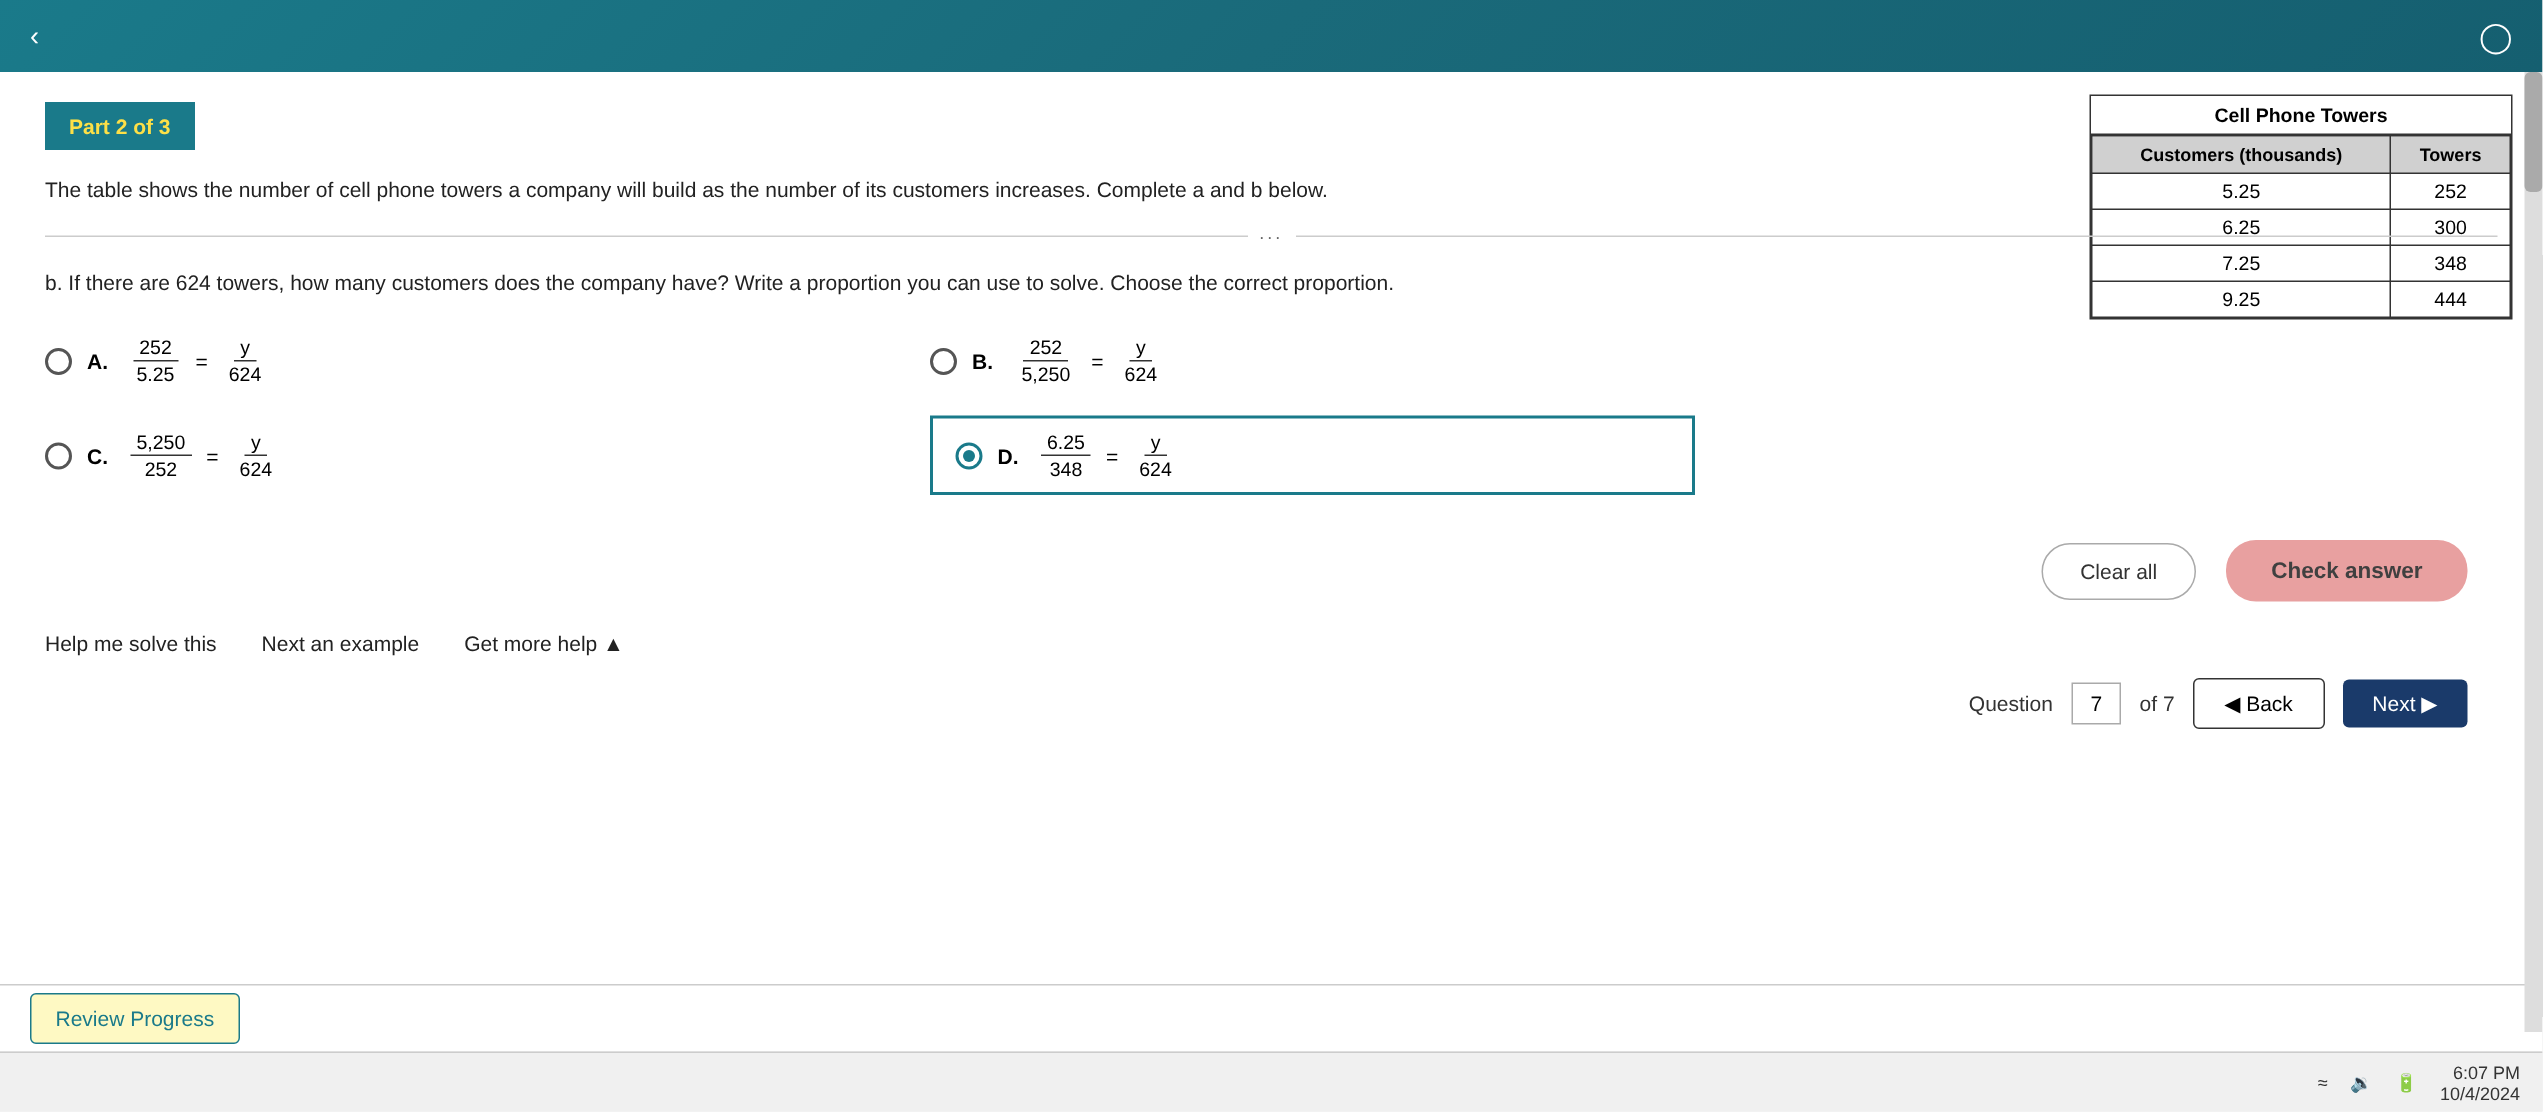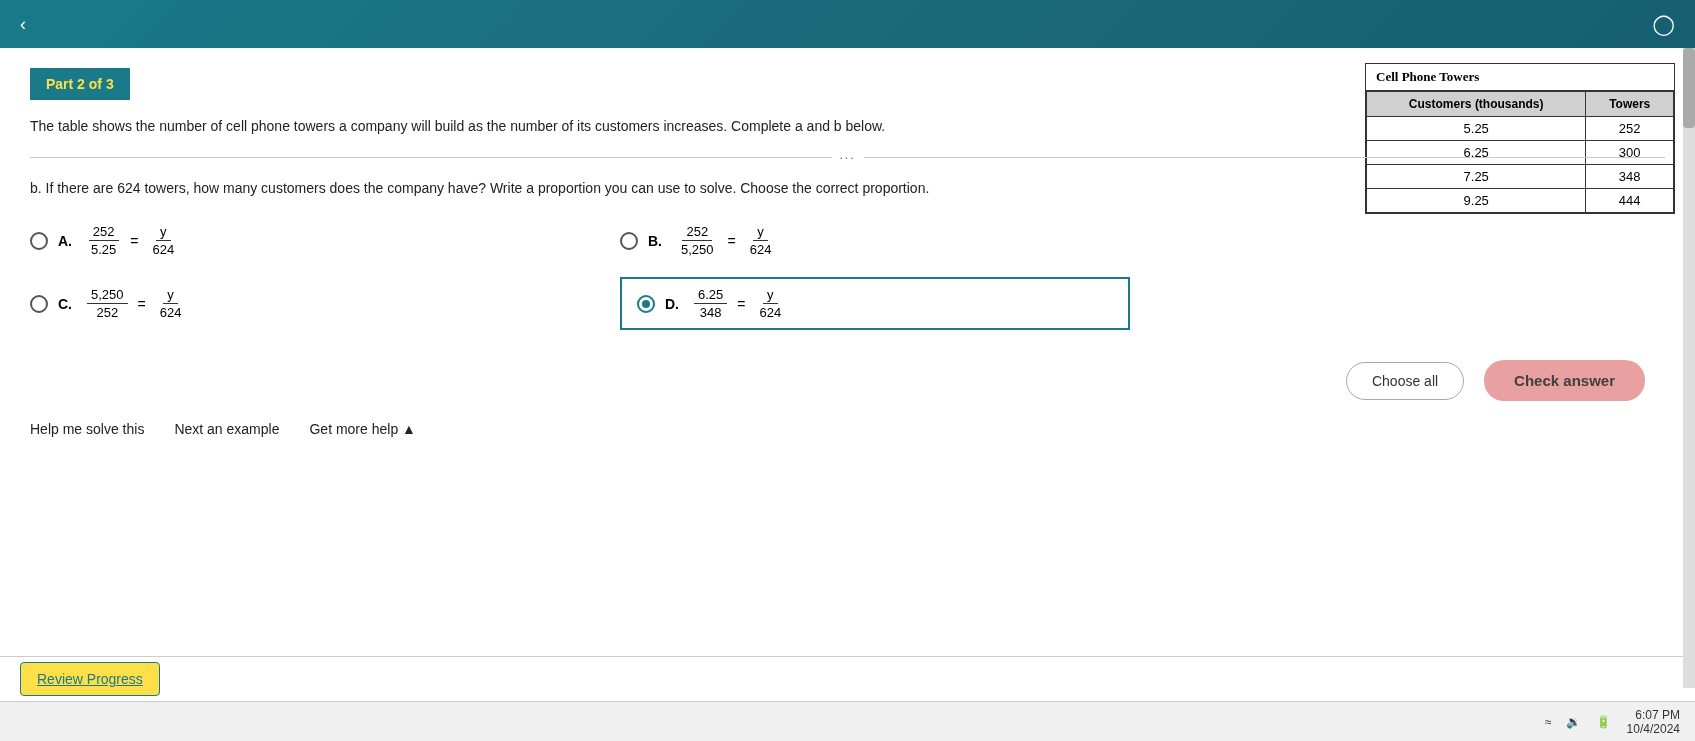--- a/index.html
+++ b/index.html
@@ -62,29 +62,29 @@
     
     .table-container {
       position: absolute;
       top: 15px;
       right: 20px;
       border: 1px solid #333;
       font-size: 13px;
     }
     .table-title {
       background: white;
+      text-align: center;
       font-weight: bold;
       padding: 5px 10px;
       border-bottom: 1px solid #333;
       font-size: 13px;
-      font-family: Liberation Serif, serif;
     }
     .table-container table {
       border-collapse: collapse;
-      width: 308px;
+      width: 280px;
     }
     .table-container th {
       background: #d0d0d0;
       border: 1px solid #333;
       padding: 5px 10px;
       font-size: 12px;
       font-weight: bold;
       text-align: center;
     }
     .table-container td {
@@ -305,28 +305,27 @@
       position: absolute;
       bottom: 0;
       left: 0;
       right: 0;
       height: 50px;
       display: flex;
       align-items: center;
     }
 
     .review-progress-btn {
-      background: #fde047;
+      background: #fef9c3;
       border: 1px solid #1a7a8a;
       border-radius: 4px;
       padding: 8px 16px;
       font-size: 14px;
       color: #1a7a8a;
       cursor: pointer;
-      text-decoration: underline;
     }
 
     
     .taskbar {
       position: absolute;
       bottom: 0;
       left: 0;
       right: 0;
       height: 40px;
       background: #f0f0f0;
@@ -489,32 +488,39 @@
           <span class="frac-top">y</span>
           <span class="frac-bot">624</span>
         </span>
       </span>
     </div>
 
   </div>
 
   
   <div style="display:flex; justify-content:flex-end; align-items:center; gap:20px; margin-right:20px; margin-bottom:20px;">
-    <button class="clear-all-btn">Choose all</button>
+    <button class="clear-all-btn">Clear all</button>
     <button class="check-answer-btn">Check answer</button>
   </div>
 
   
   <div class="bottom-actions">
     <a class="help-link">Help me solve this</a>
     <a class="view-example-link">Next an example</a>
     <a class="get-more-help-link">Get more help ▲</a>
   </div>
 
   
+  <div style="display:flex; justify-content:flex-end; align-items:center; gap:12px; margin-right:20px; margin-top:5px;">
+    <span class="question-label">Question</span>
+    <span class="question-num-box">7</span>
+    <span class="of-total">of 7</span>
+    <button class="back-btn">◀ Back</button>
+    <button class="next-btn">Next ▶</button>
+  </div>
 
 </div>
 
 <div class="footer-bar" style="bottom:40px; height:45px;">
   <button class="review-progress-btn">Review Progress</button>
 </div>
 
 <div class="taskbar">
   <span>≈</span>
   <span>🔉</span>

